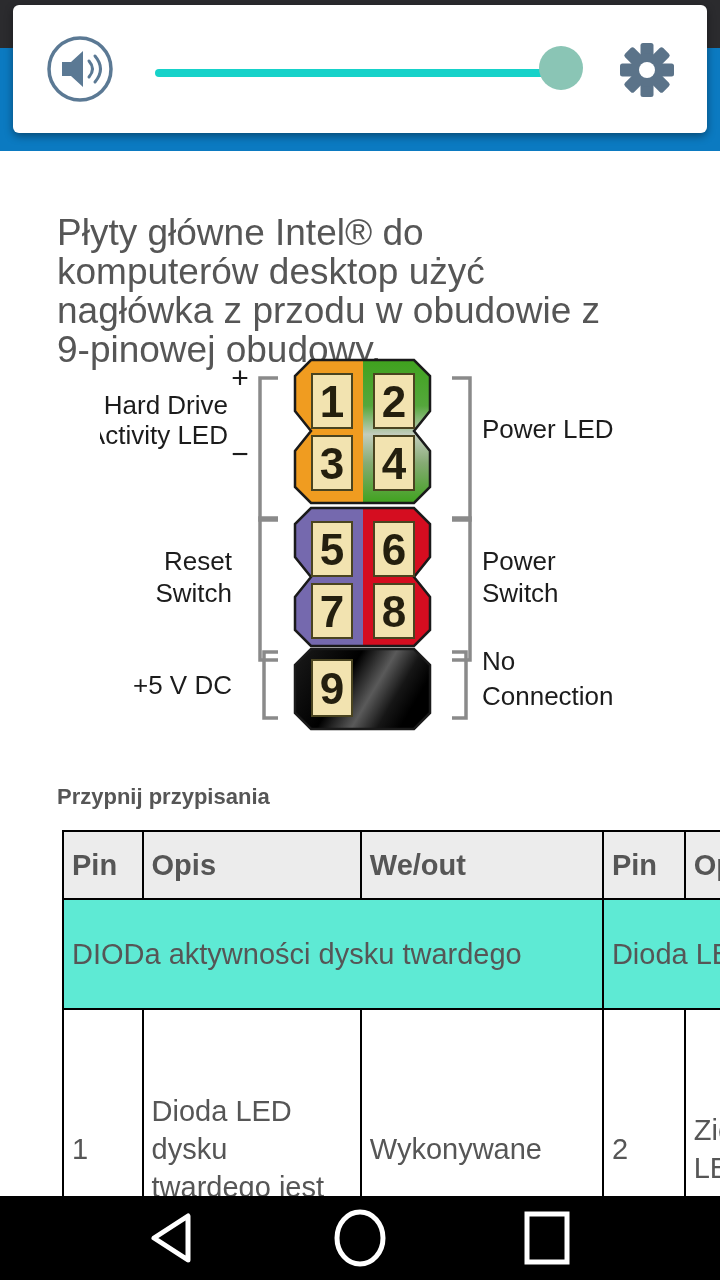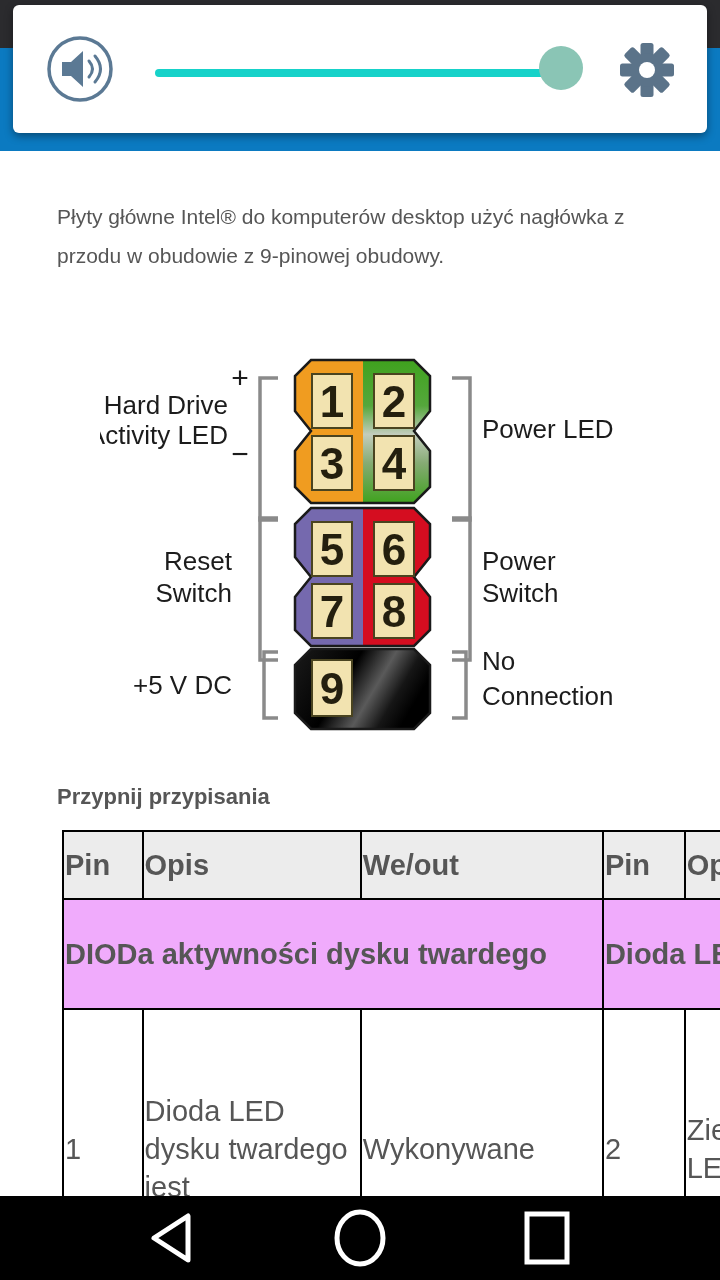--- a/index.html
+++ b/index.html
@@ -15,41 +15,41 @@
   .volume-card{
     position:absolute;left:13px;top:5px;width:694px;height:128px;background:#ffffff;
     border-radius:6px;box-shadow:0 3px 9px rgba(0,0,0,.4);z-index:5;
   }
   .vol-track{position:absolute;left:142px;top:64px;width:405px;height:8px;background:#16d2c9;border-radius:4px;}
   .vol-thumb{position:absolute;left:526px;top:41px;width:44px;height:44px;border-radius:50%;background:#8ac5b5;}
   .icon-abs{position:absolute;}
   
   .intro{
     position:absolute;left:57px;top:176px;width:575px;
-    font-size:21px;line-height:39px;color:#565656;
+    font-size:37px;line-height:39px;color:#565656;
   }
   .section-heading{
     position:absolute;left:57px;top:766px;
     font-size:22px;font-weight:bold;color:#565656;
   }
   
   .diagram{position:absolute;left:100px;top:322px;}
   .diagram text{font-family:"Liberation Sans", sans-serif;}
   .dlabel{font-size:26px;fill:#1c1c1c;}
   .dsign{font-size:30px;fill:#1c1c1c;}
   .pin-num{font-size:44px;font-weight:bold;fill:#241f0e;text-anchor:middle;}
   
   .pin-table{
     position:absolute;left:62px;top:830px;
     border-collapse:collapse;table-layout:fixed;width:817px;
     color:#565656;font-size:29px;
   }
-  .pin-table td,.pin-table th{border:2px solid #000;padding:0 1px;vertical-align:middle;}
+  .pin-table td,.pin-table th{border:2px solid #000;padding:0 8px;vertical-align:middle;}
   .pin-table th{background:#ececec;text-align:left;font-weight:bold;height:66px;}
-  .group-row td{background:#f0abfc;font-weight:bold;height:108px;line-height:39px;}
+  .group-row td{background:#5eead4;font-weight:normal;height:108px;line-height:39px;}
   .data-row td{height:278px;line-height:38px;background:#fff;}
   .nowrapclip{white-space:nowrap;overflow:hidden;}
   .col-pin1{width:70px;}.col-desc1{width:192px;}.col-io{width:213px;}
   .col-pin2{width:72px;}.col-desc2{width:170px;}
   
   .navbar{position:absolute;left:0;top:1196px;width:720px;height:84px;background:#000;z-index:6;}
   .nav-ico{position:absolute;top:10px;}
 </style>
 </head>
 <body>

